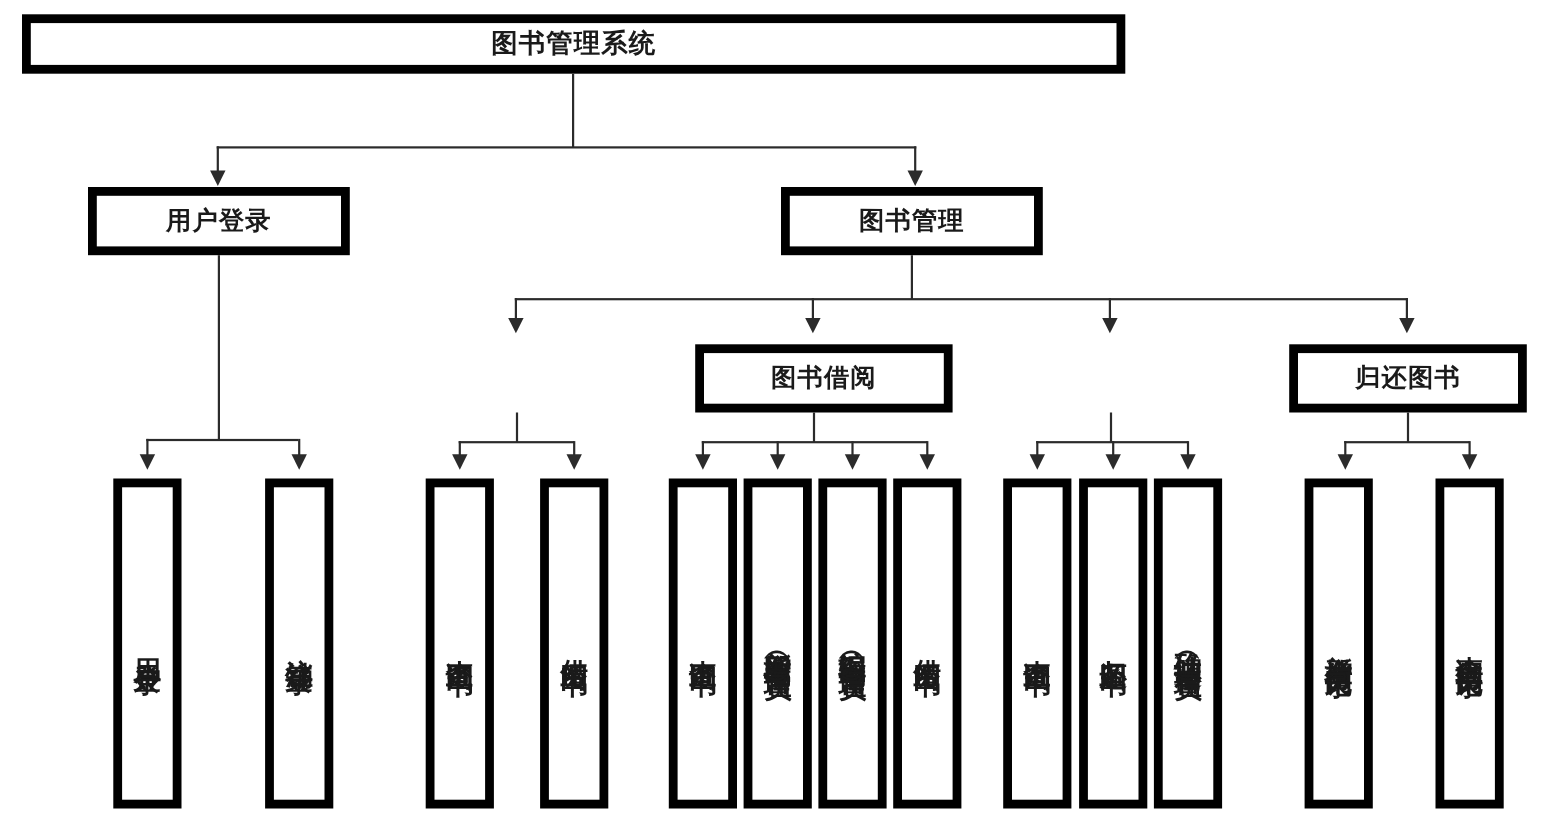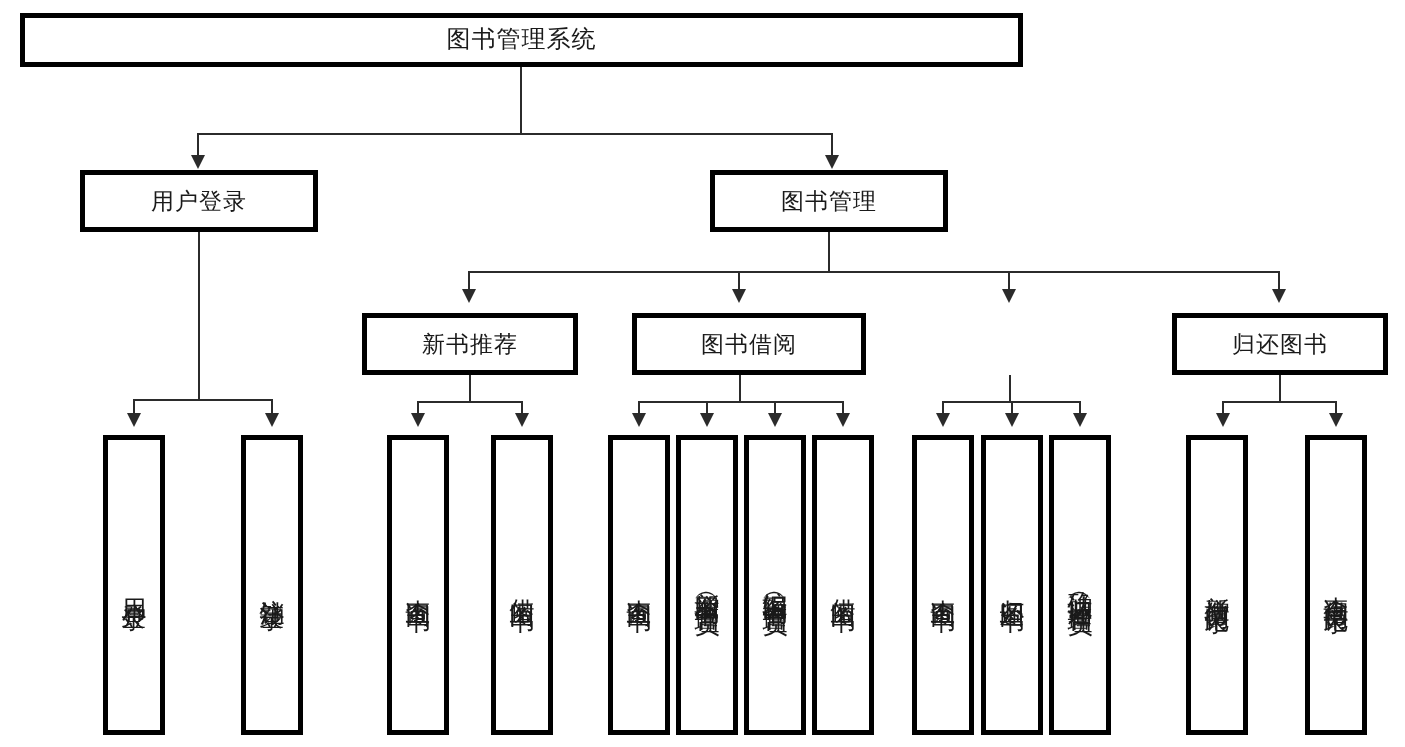--- a/index.html
+++ b/index.html
@@ -16,24 +16,25 @@
     width: 1405px;
     height: 747px;
     background: #ffffff;
     overflow: hidden;
   }
   
   .node {
     position: absolute;
     box-sizing: border-box;
     background: #ffffff;
-    border: 5px solid #000000;
+    border: 8px solid #000000;
     display: flex;
     align-items: center;
     justify-content: center;
+    font-weight: bold;
   }
   .node .label {
     color: #1a1a1a;
     line-height: 1.15;
     white-space: pre;
     text-align: center;
   }
   
   .node.horiz .label {
     font-size: 23px;
@@ -118,23 +119,20 @@
   <div class="ln h" style="left:468px; top:271px; width:812px;"></div>
   <div class="ln v" style="left:468px; top:271px; height:20px;"></div>
   <div class="arrow" style="left:462px; top:289px;"></div>
   <div class="ln v" style="left:738px; top:271px; height:20px;"></div>
   <div class="arrow" style="left:732px; top:289px;"></div>
   <div class="ln v" style="left:1008px; top:271px; height:20px;"></div>
   <div class="arrow" style="left:1002px; top:289px;"></div>
   <div class="ln v" style="left:1278px; top:271px; height:20px;"></div>
   <div class="arrow" style="left:1272px; top:289px;"></div>
 
-  <div class="node horiz" style="left:362px; top:313px; width:216px; height:62px;">
-    <span class="label">新书推荐</span>
-  </div>
   <div class="node horiz" style="left:632px; top:313px; width:234px; height:62px;">
     <span class="label">图书借阅</span>
   </div>
   <div class="node horiz" style="left:1172px; top:313px; width:216px; height:62px;">
     <span class="label">归还图书</span>
   </div>
 
   <div class="ln v" style="left:469px; top:375px; height:27px;"></div>
   <div class="ln h" style="left:417px; top:401px; width:105px;"></div>
   <div class="ln v" style="left:417px; top:401px; height:14px;"></div>

